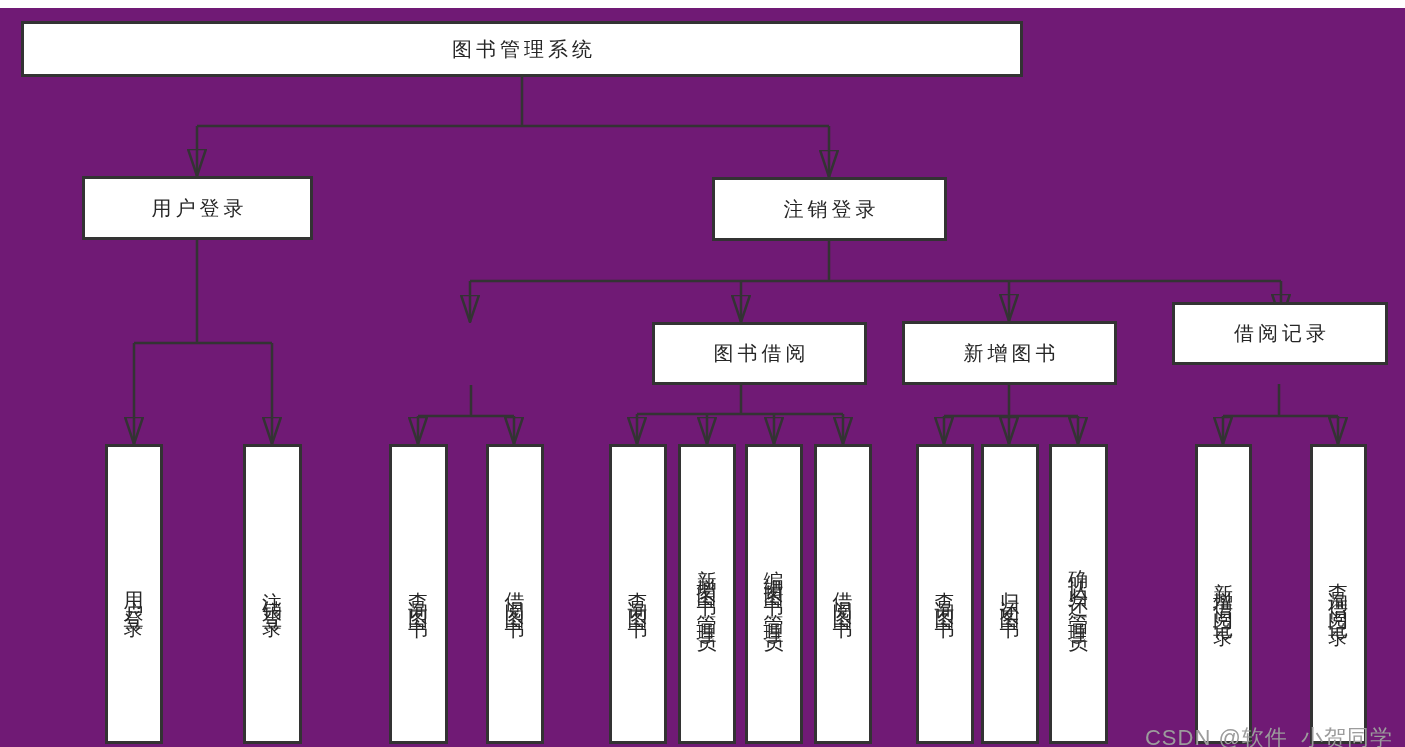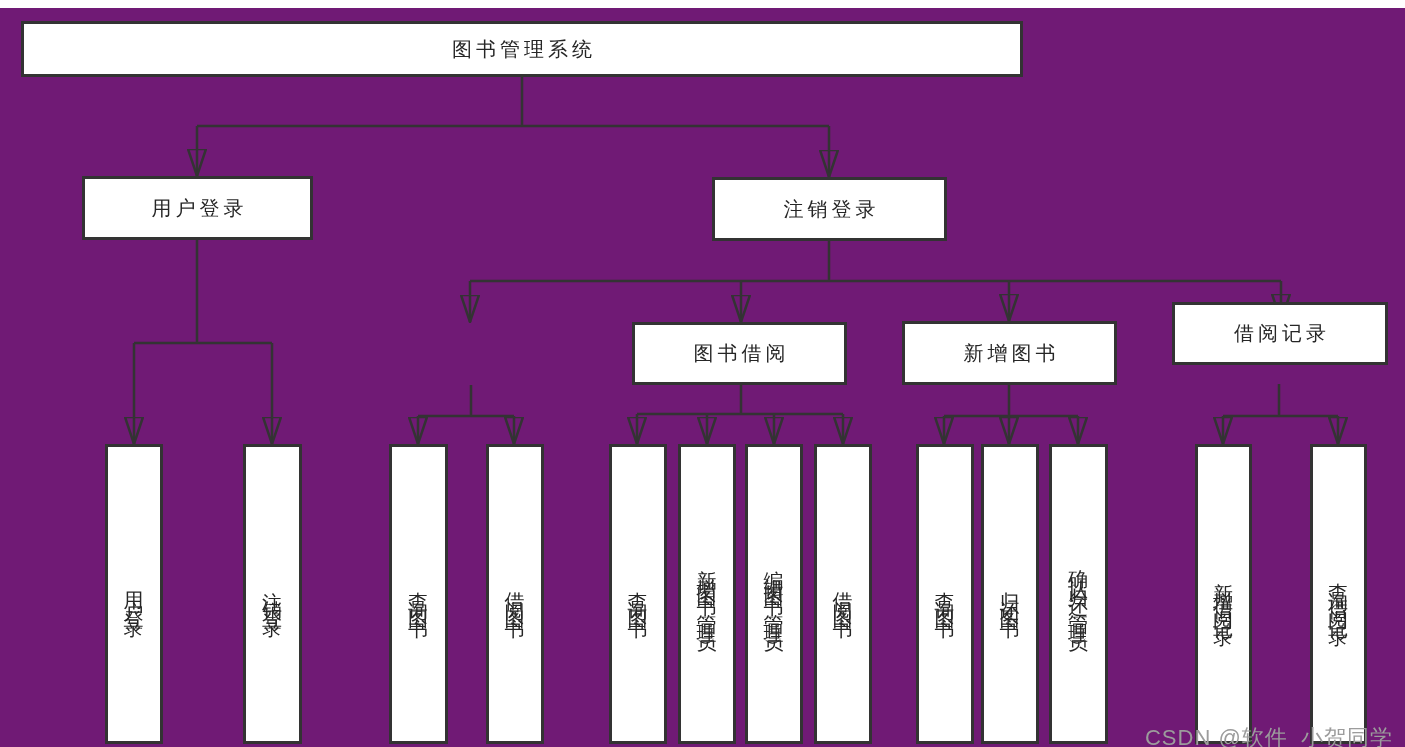--- a/index.html
+++ b/index.html
@@ -44,21 +44,21 @@
     line-height: 1;
     white-space: nowrap;
   }
   
   .n-root   { left: 21px;   top: 13px;  width: 1002px; height: 56px; }
   
   .n-login  { left: 82px;   top: 168px; width: 231px;  height: 64px; }
   .n-mgmt   { left: 712px;  top: 169px; width: 235px;  height: 64px; }
   
   .n-newbook{ left: 363px;  top: 314px; width: 215px;  height: 62px; }
-  .n-borrow { left: 632px;  top: 314px; width: 215px;  height: 63px; }
+  .n-borrow { left: 652px;  top: 314px; width: 215px;  height: 63px; }
   .n-current{ left: 902px;  top: 313px; width: 215px;  height: 64px; }
   .n-record { left: 1172px; top: 294px; width: 216px;  height: 63px; }
   
   .leaf { top: 436px; height: 300px; }
   .n-l1  { left: 105px;  width: 58px; }
   .n-l2  { left: 243px;  width: 59px; }
   .n-l3  { left: 389px;  width: 59px; }
   .n-l4  { left: 486px;  width: 58px; }
   .n-l5  { left: 609px;  width: 58px; }
   .n-l6  { left: 678px;  width: 58px; }

